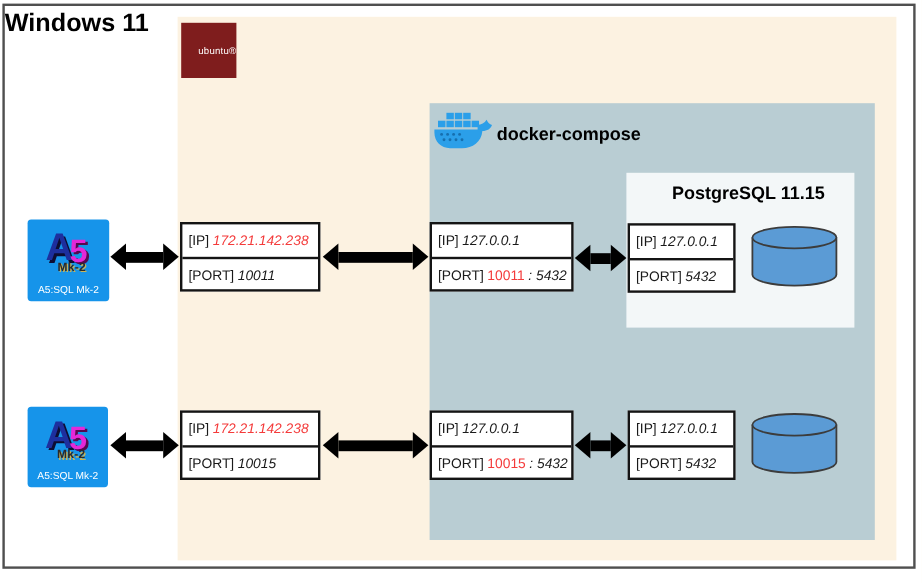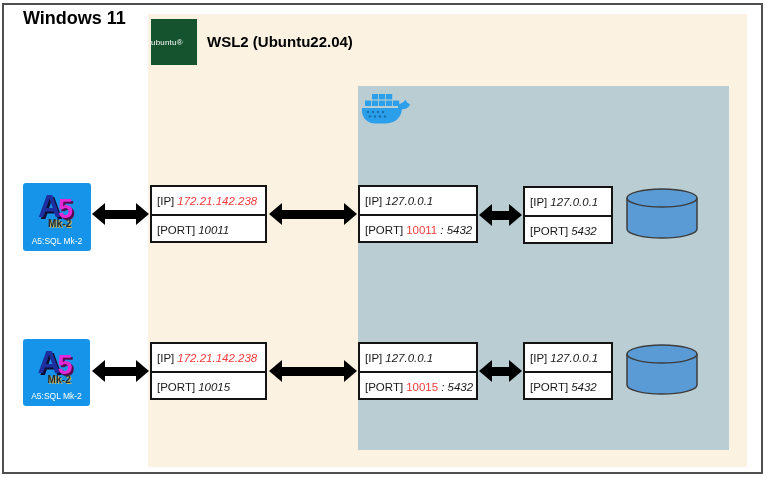--- a/index.html
+++ b/index.html
@@ -5,28 +5,28 @@
   html,body{margin:0;padding:0;background:#ffffff;}
   #canvas{
     position:relative;width:768px;height:486px;background:#ffffff;
     font-family:"Liberation Sans",sans-serif;color:#111;overflow:hidden;
   }
   .frame{
     position:absolute;left:2px;top:3px;width:757px;height:467px;
     border:2px solid #4f4f4f;background:#ffffff;
   }
   .os-label{
-    position:absolute;left:23px;top:8px;font-size:18px;font-weight:bold;color:#000;
+    position:absolute;left:4px;top:8px;font-size:21px;font-weight:bold;color:#000;
   }
   .wsl-box{
     position:absolute;left:148px;top:14px;width:599px;height:453px;background:#fcf2e1;
   }
   .ubuntu-logo{
-    position:absolute;left:151px;top:19px;width:46px;height:46px;background:#14532d;
-    display:flex;align-items:center;justify-content:flex-start;
+    position:absolute;left:151px;top:19px;width:46px;height:46px;background:#7f1d1d;
+    display:flex;align-items:center;justify-content:flex-end;
   }
   .ubuntu-logo span{color:#fff;font-size:8px;letter-spacing:.2px;}
   .wsl-title{
     position:absolute;left:207px;top:33px;font-size:15px;font-weight:bold;color:#000;
   }
   .docker-box{
     position:absolute;left:358px;top:86px;width:371px;height:364px;background:#b9cdd3;
   }
   .docker-logo{position:absolute;left:360px;top:92px;width:50px;height:46px;}
   .docker-title{
@@ -85,21 +85,20 @@
 <div id="canvas">
 
   <div class="frame"></div>
 
   <div class="os-label">Windows 11</div>
 
   <div class="wsl-box"></div>
   <div class="ubuntu-logo">
     <span>ubuntu®</span>
   </div>
-  <div class="wsl-title">WSL2 (Ubuntu22.04)</div>
 
   <div class="docker-box"></div>
   <svg class="docker-logo" viewBox="0 0 50 46">
     <g fill="#2b9fe9">
       <rect x="12" y="2" width="6.2" height="5.4"></rect>
       <rect x="19" y="2" width="6.2" height="5.4"></rect>
       <rect x="26" y="2" width="6.2" height="5.4"></rect>
       <rect x="5" y="8.6" width="6.2" height="5.4"></rect>
       <rect x="12" y="8.6" width="6.2" height="5.4"></rect>
       <rect x="19" y="8.6" width="6.2" height="5.4"></rect>
@@ -111,21 +110,25 @@
       <circle cx="8" cy="20" r="1.2"></circle>
         <circle cx="13" cy="20" r="1.2"></circle>
       <circle cx="18" cy="20" r="1.2"></circle>
         <circle cx="23" cy="20" r="1.2"></circle>
       <circle cx="10" cy="24.5" r="1.2"></circle>
         <circle cx="15" cy="24.5" r="1.2"></circle>
       <circle cx="20" cy="24.5" r="1.2"></circle>
         <circle cx="25" cy="24.5" r="1.2"></circle>
     </g>
   </svg>
-
+  <div class="docker-title">docker-compose</div>
+
+  <div class="pg-container pg-1">
+    <div class="pg-title">PostgreSQL 11.15</div>
+  </div>
   <div class="netbox" style="left:523px;top:186px;width:90px;">
     <div class="cell top">
       <span>[IP]</span>
         <span class="nomr">127.0.0.1</span>
     </div>
     <div class="cell">
       <span>[PORT]</span>
         <span class="nomr">5432</span>
     </div>
   </div>

